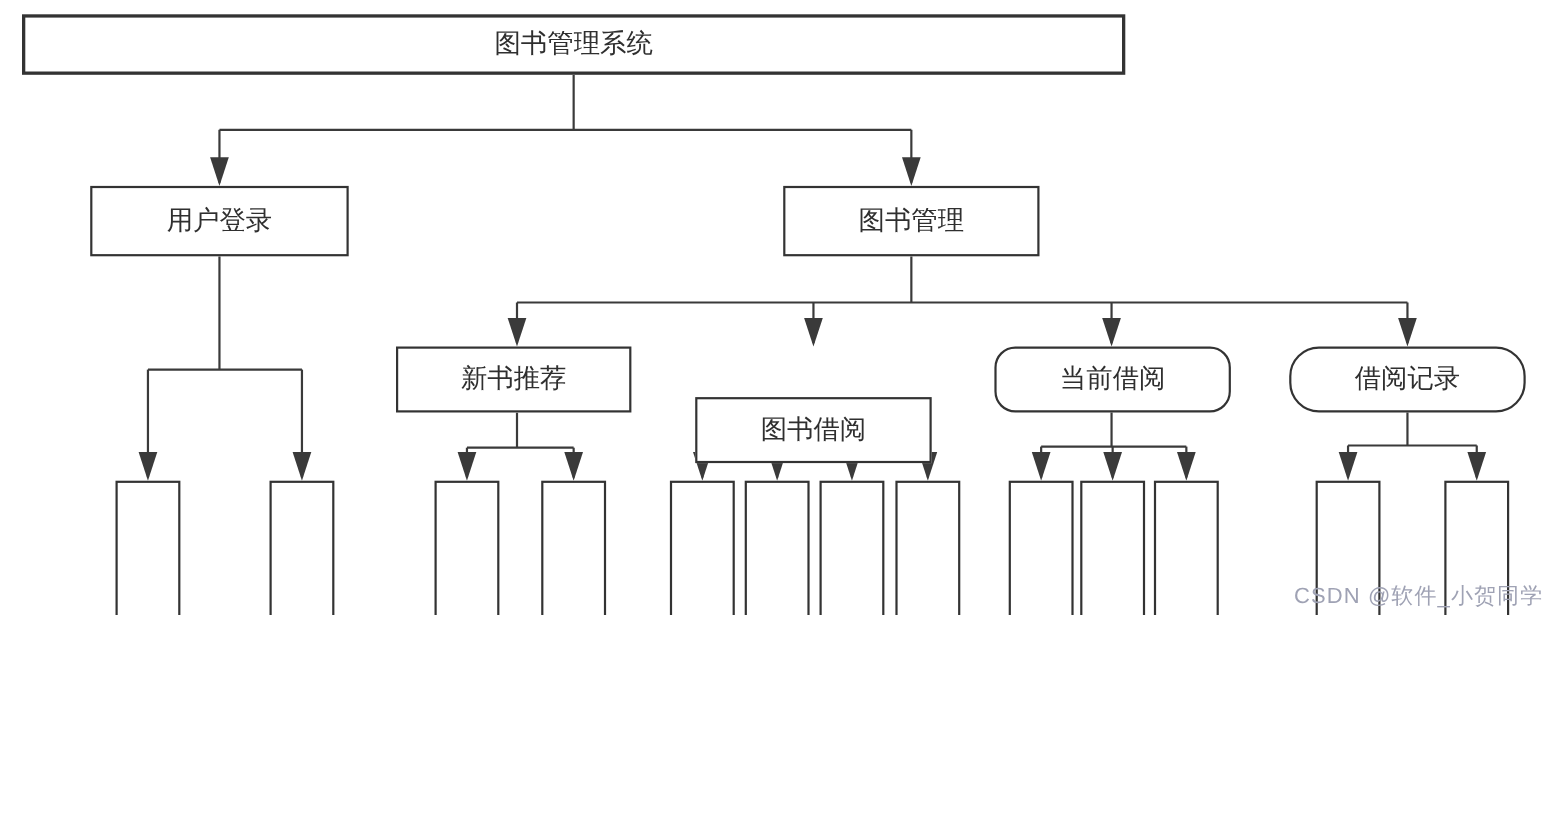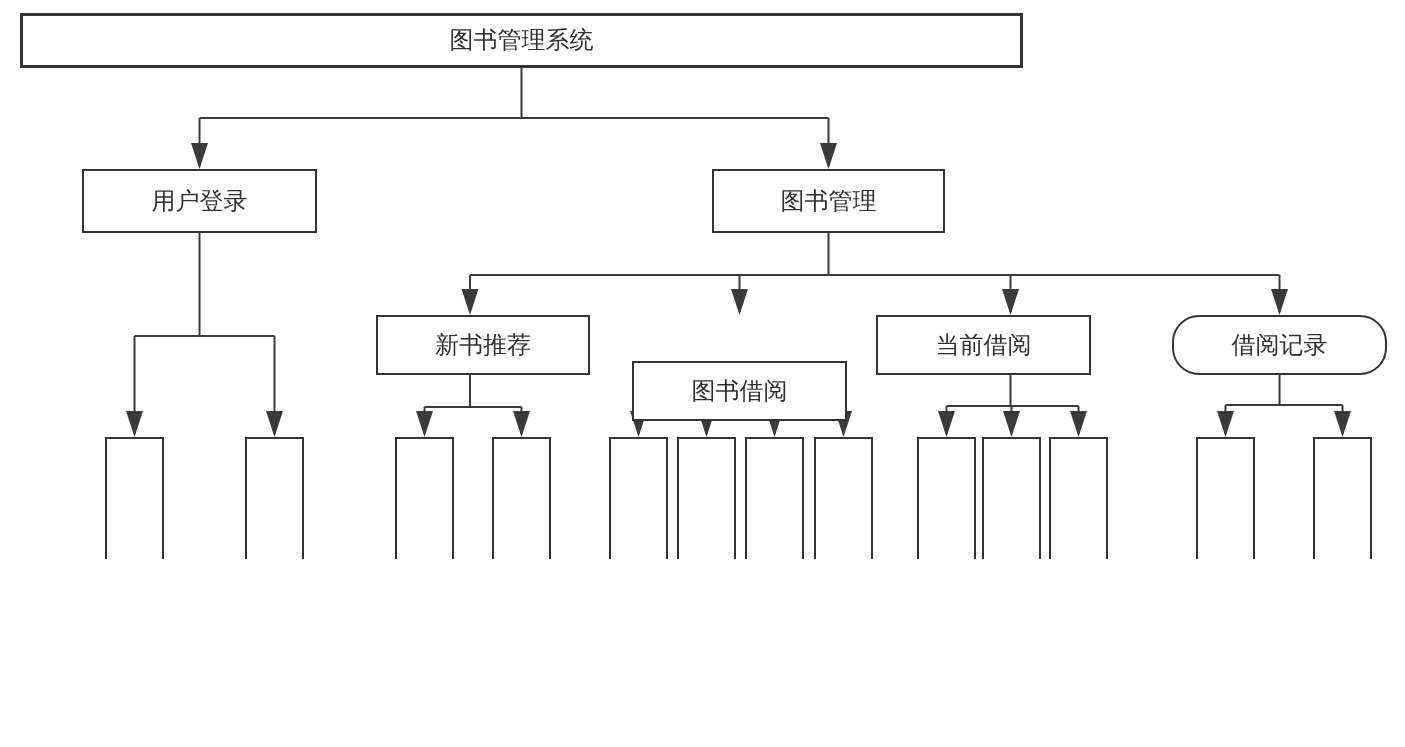--- a/index.html
+++ b/index.html
@@ -109,27 +109,27 @@
     <span>图书管理系统</span>
   </div>
 
   <div class="node" style="left:82px;top:169px;width:235px;height:64px;">
     <span>用户登录</span>
   </div>
   <div class="node" style="left:712px;top:169px;width:233px;height:64px;text-align:right;">
     <span>图书管理</span>
   </div>
 
-  <div class="node" style="left:376px;top:315px;width:214px;height:60px;text-align:center;">
+  <div class="node" style="left:360px;top:315px;width:214px;height:60px;text-align:center;">
     <span>新书推荐</span>
   </div>
   <div class="node" style="left:632px;top:315px;width:215px;height:60px;margin-top:46px;">
     <span>图书借阅</span>
   </div>
-  <div class="node" style="left:876px;top:315px;width:215px;height:60px;">
+  <div class="node" style="left:904px;top:315px;width:215px;height:60px;border-radius:19px;">
     <span>当前借阅</span>
   </div>
   <div class="node" style="left:1172px;top:315px;width:215px;height:60px;border-radius:27px;">
     <span>借阅记录</span>
   </div>
 
   <div class="node leaf" style="left:105px;">
     <span>用户登录</span>
   </div>
   <div class="node leaf" style="left:245px;">
@@ -162,13 +162,14 @@
   <div class="node leaf" style="left:1049px;">
     <span>确认归还（管理员）</span>
   </div>
   <div class="node leaf" style="left:1196px;">
     <span>新增借阅记录</span>
   </div>
   <div class="node leaf" style="left:1313px;">
     <span>查询借阅记录</span>
   </div>
 
+  <div class="watermark">CSDN @软件_小贺同学</div>
 </div>
 
 </body></html>

